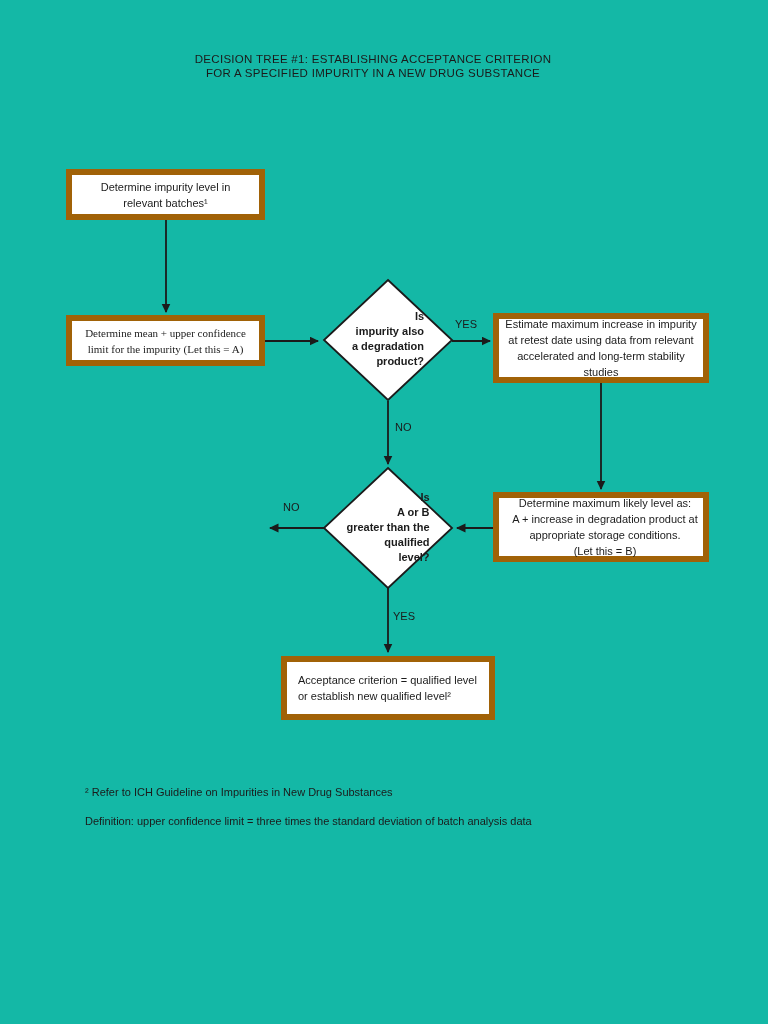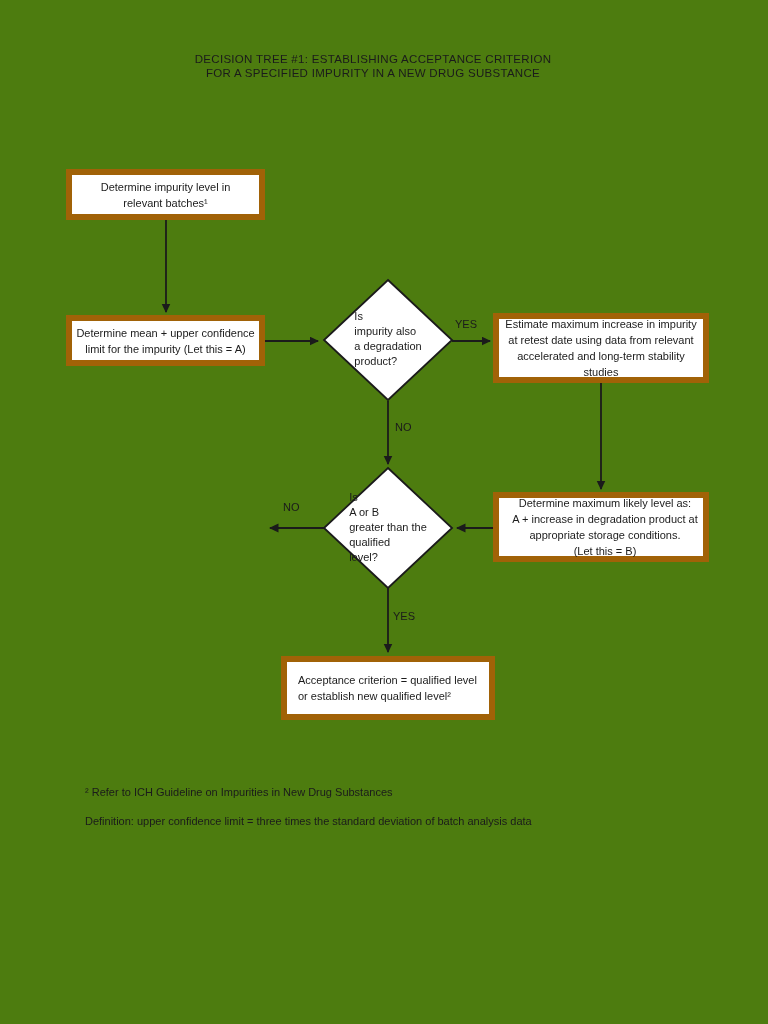--- a/index.html
+++ b/index.html
@@ -4,21 +4,21 @@
 <style>
   html, body {
     margin: 0;
     padding: 0;
     background: #ffffff;
   }
   .page {
     position: relative;
     width: 768px;
     height: 1024px;
-    background: #4d7c0f;
+    background: #14b8a6;
     font-family: "Liberation Sans", "DejaVu Sans", sans-serif;
     color: #1b1b1b;
     overflow: hidden;
   }
   .prelines { white-space: pre-line; }
   .title {
     position: absolute;
     left: 0;
     top: 52px;
     width: 746px;
@@ -49,25 +49,26 @@
   .node.left-align {
     justify-content: flex-start;
     text-align: left;
     padding-left: 11px;
   }
   .decision-text {
     position: absolute;
     display: flex;
     align-items: center;
     justify-content: center;
-    text-align: left;
+    text-align: right;
     font-size: 11px;
     line-height: 15px;
     color: #1b1b1b;
     pointer-events: none;
+    font-weight: bold;
   }
   .edge-label {
     position: absolute;
     font-size: 11px;
     line-height: 13px;
     color: #1b1b1b;
   }
   .footnotes {
     position: absolute;
     left: 85px;
@@ -111,21 +112,21 @@
 
     <line x1="388" y1="588" x2="388" y2="652" stroke="#1b1b1b" stroke-width="1.8" marker-end="url(#arrow)"></line>
 
     <polygon points="388,280 452,340 388,400 324,340" fill="#ffffff" stroke="#1b1b1b" stroke-width="1.8"></polygon>
     <polygon points="388,468 452,528 388,588 324,528" fill="#ffffff" stroke="#1b1b1b" stroke-width="1.8"></polygon>
   </svg>
 
   <div class="node prelines" style="left:66px; top:169px; width:199px; height:51px;">Determine impurity level in
 relevant batches¹</div>
 
-  <div class="node prelines" style="left:66px; top:315px; width:199px; height:51px;">Determine mean + upper confidence
+  <div class="node prelines" style="left:66px; top:315px; width:199px; height:51px;font-family:Liberation Serif, serif;">Determine mean + upper confidence
 limit for the impurity (Let this = A)</div>
 
   <div class="node prelines" style="left:493px; top:313px; width:216px; height:70px;">Estimate maximum increase in impurity
 at retest date using data from relevant
 accelerated and long-term stability
 studies</div>
 
   <div class="node prelines" style="left:493px; top:492px; width:216px; height:70px;padding-left:8px;">Determine maximum likely level as:
 A + increase in degradation product at
 appropriate storage conditions.

